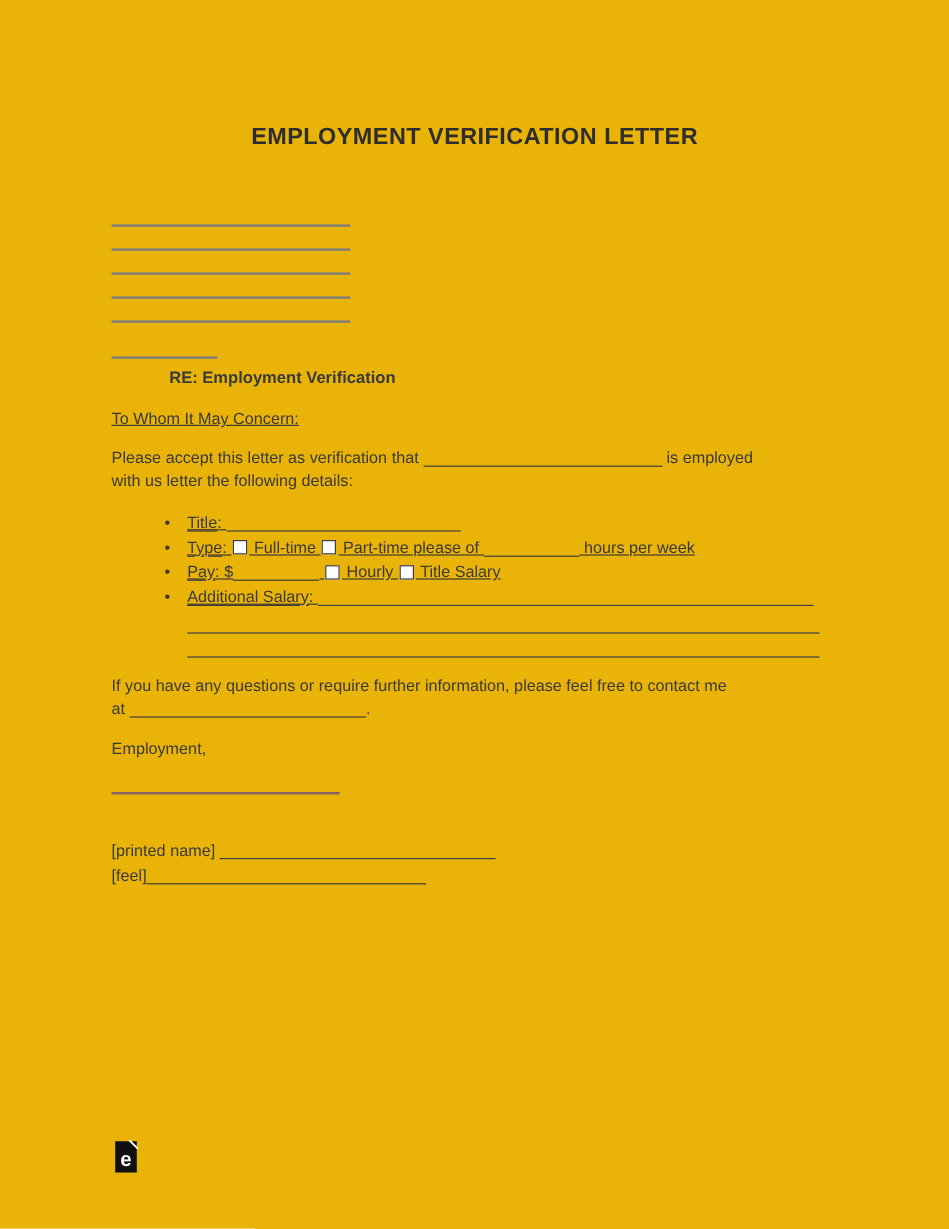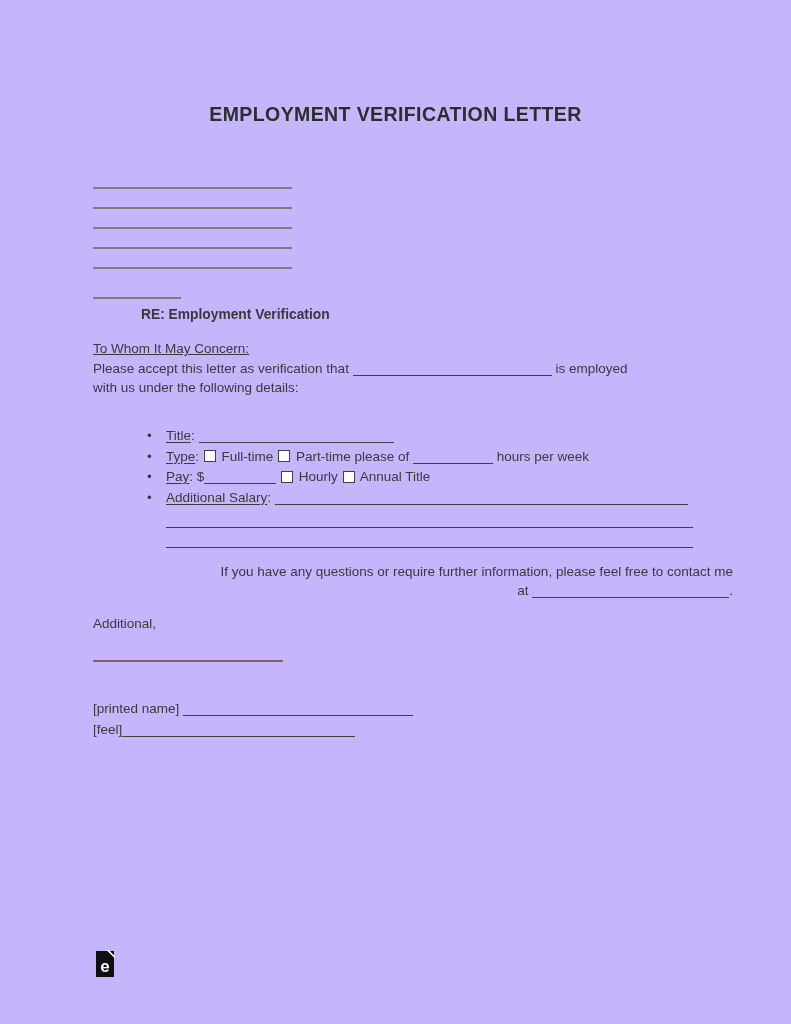--- a/index.html
+++ b/index.html
@@ -1,19 +1,19 @@
 <!DOCTYPE html>
 <html><head>
 <meta charset="utf-8">
 <style>
   html,body{margin:0;padding:0;background:#ffffff;}
   .page{
     position:relative;
     width:791px;height:1024px;
-    background:#c4b5fd;
+    background:#eab308;
     font-family:"Liberation Sans","DejaVu Sans",sans-serif;
     font-size:13.5px;
     color:#3a3a3a;
     overflow:hidden;
   }
   .abs{position:absolute;}
 
   .title{
     top:103px;left:0;width:791px;
     text-align:center;
@@ -22,49 +22,49 @@
   }
 
   
   .addr{top:169px;left:93px;}
   .line-long{width:199px;height:18px;border-bottom:2px solid #7d7d7d;}
   .line-short{width:88px;height:18px;border-bottom:2px solid #7d7d7d;margin-top:10px;}
 
   .re{top:307px;left:93px;font-weight:bold;font-size:13.8px;padding-left:48px;}
   .salut{top:341px;left:93px;text-decoration:underline;}
 
-  .intro{top:360px;left:93px;width:640px;line-height:18.5px;}
+  .intro{top:373px;left:93px;width:640px;line-height:18.5px;}
 
   
   .fill{
     display:inline-block;height:12px;
     border-bottom:1.5px solid #3f3f3f;
     vertical-align:-3px;
   }
   .w199{width:199px}.w195{width:195px}.w80{width:80px}.w72{width:72px}
   .w413{width:413px}.w197{width:197px}
   .w230{width:230px}.w233{width:233px}
 
-  .list{top:426px;left:93px;width:640px;line-height:20.5px;}
+  .list{top:426px;left:83px;width:640px;line-height:20.5px;text-decoration:underline;}
   .li{position:relative;padding-left:73px;}
   .li::before{content:"\2022";position:absolute;left:54px;top:0;color:#3a3a3a;}
   .cont{margin-left:73px;width:527px;height:19px;border-bottom:1.5px solid #3f3f3f;}
 
   .u{text-decoration:underline;text-underline-offset:2px;}
 
   
   .cb{
     display:inline-block;width:10px;height:10px;
     border:1.4px solid #3f3f3f;
     vertical-align:-1.5px;
     margin:0 2px 0 1px;
     background:#ffffff;
   }
 
-  .closing{top:563px;left:93px;width:640px;line-height:18.5px;text-align:right;}
+  .closing{top:563px;left:93px;width:640px;line-height:18.5px;}
   .sincerely{top:616px;left:93px;}
   .sigline{top:644px;left:93px;width:190px;height:16px;border-bottom:2px solid #8a5f68;}
   .names{top:699px;left:93px;line-height:20.5px;}
   .logo{top:950px;left:95px;}
 </style>
 </head>
 <body>
 
 <div class="page">
 
@@ -80,21 +80,21 @@
   </div>
 
   <div class="abs re">RE: Employment Verification</div>
 
   <div class="abs salut">To Whom It May Concern:</div>
 
   <div class="abs intro">
     <span>Please accept this letter as verification that</span>
     <span class="fill w199"></span>
     <span>is employed</span><br>
-    <span>with us under the following details:</span>
+    <span>with us letter the following details:</span>
   </div>
 
   <div class="abs list">
 
     <div class="li">
       <span class="u">Title</span><span>:</span>
       <span class="fill w195"></span>
     </div>
 
     <div class="li">
@@ -106,39 +106,39 @@
       <span class="fill w80"></span>
       <span>hours per week</span>
     </div>
 
     <div class="li">
       <span class="u">Pay</span><span>:</span>
       <span>$</span><span class="fill w72"></span>
       <span class="cb"></span>
       <span>Hourly</span>
       <span class="cb"></span>
-      <span>Annual Title</span>
+      <span>Title Salary</span>
     </div>
 
     <div class="li">
       <span class="u">Additional Salary</span><span>:</span>
       <span class="fill w413"></span>
     </div>
 
     <div class="cont"></div>
     <div class="cont"></div>
   </div>
 
   <div class="abs closing">
     <span>If you have any questions or require further information, please feel free to contact me</span><br>
     <span>at</span>
     <span class="fill w197"></span><span>.</span>
   </div>
 
-  <div class="abs sincerely">Additional,</div>
+  <div class="abs sincerely">Employment,</div>
 
   <div class="abs sigline"></div>
 
   <div class="abs names">
     <div>
       <span>[printed name]</span>
       <span class="fill w230"></span>
     </div>
     <div>
       <span>[feel]</span><span class="fill w233"></span>

